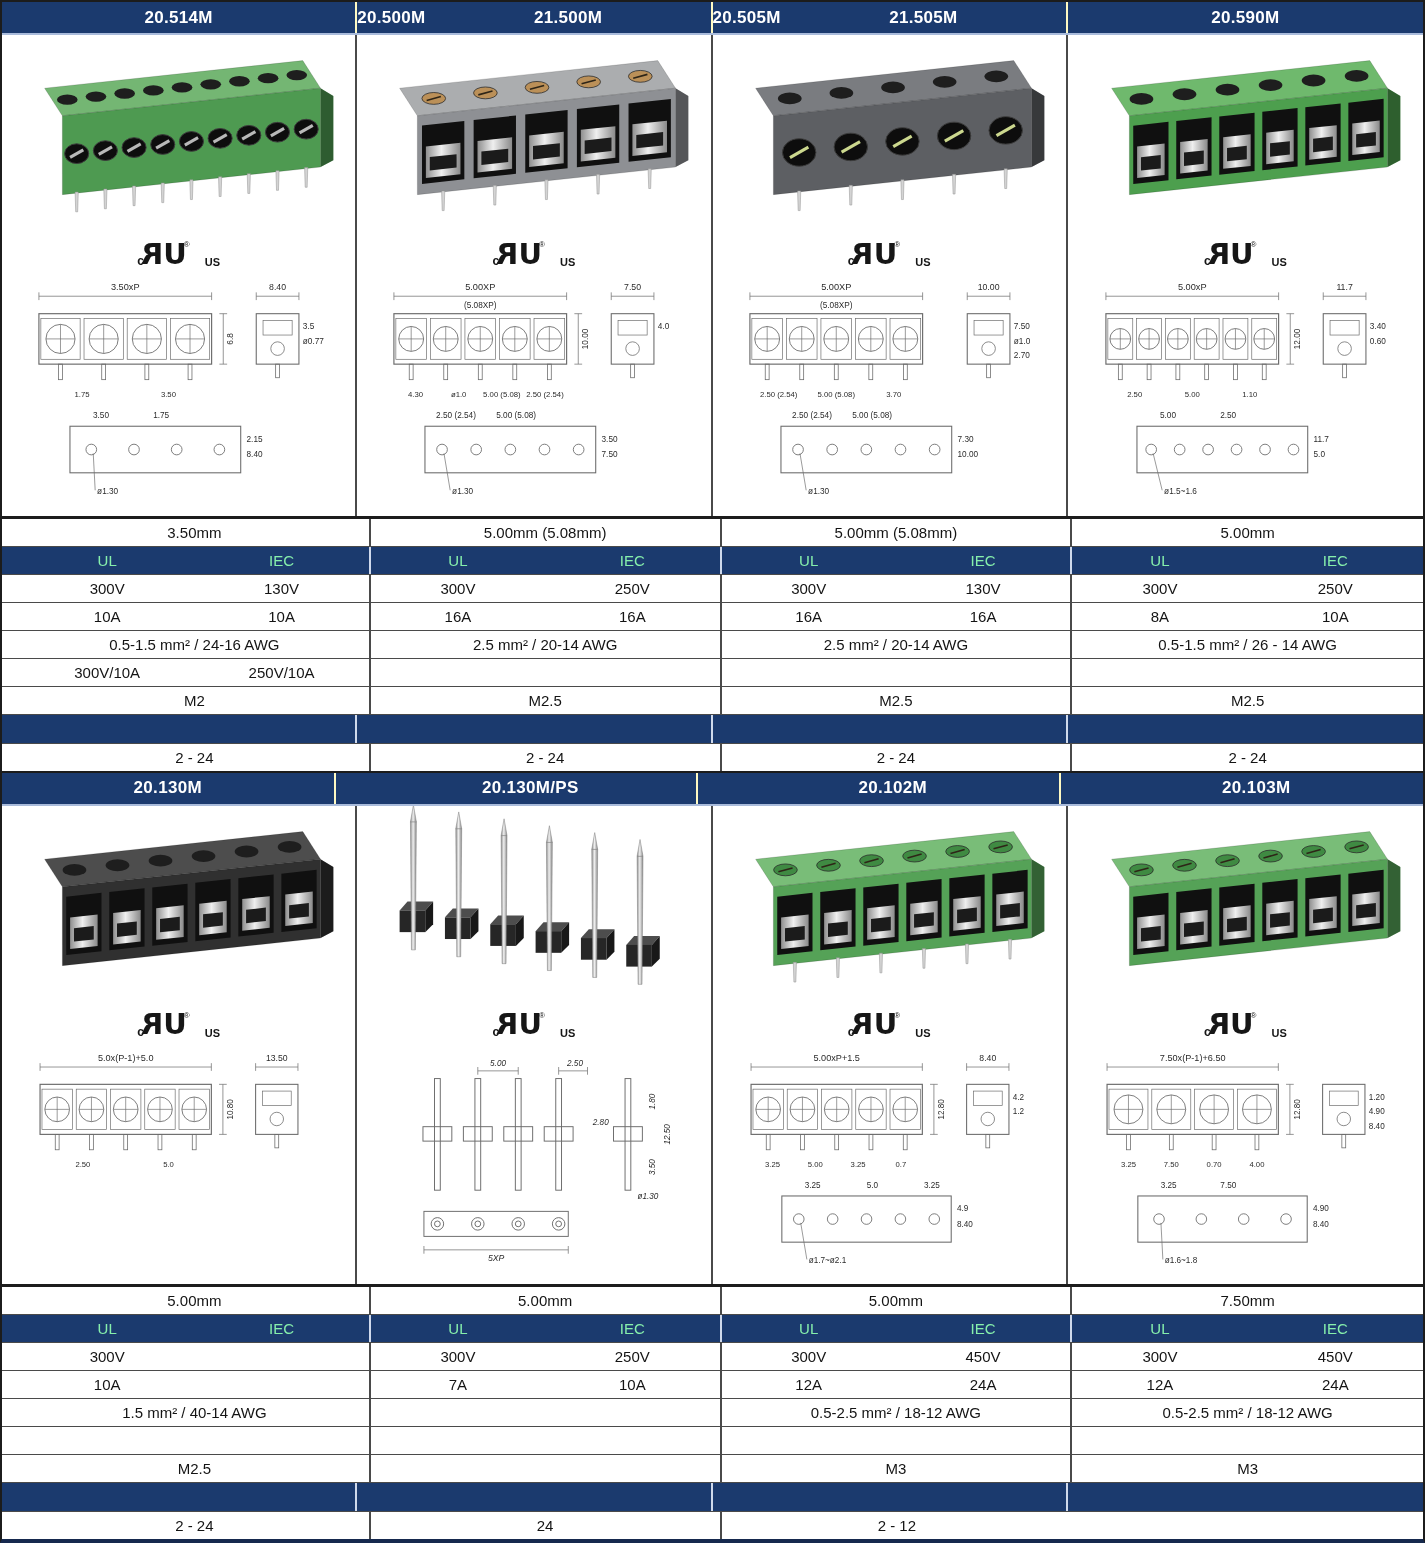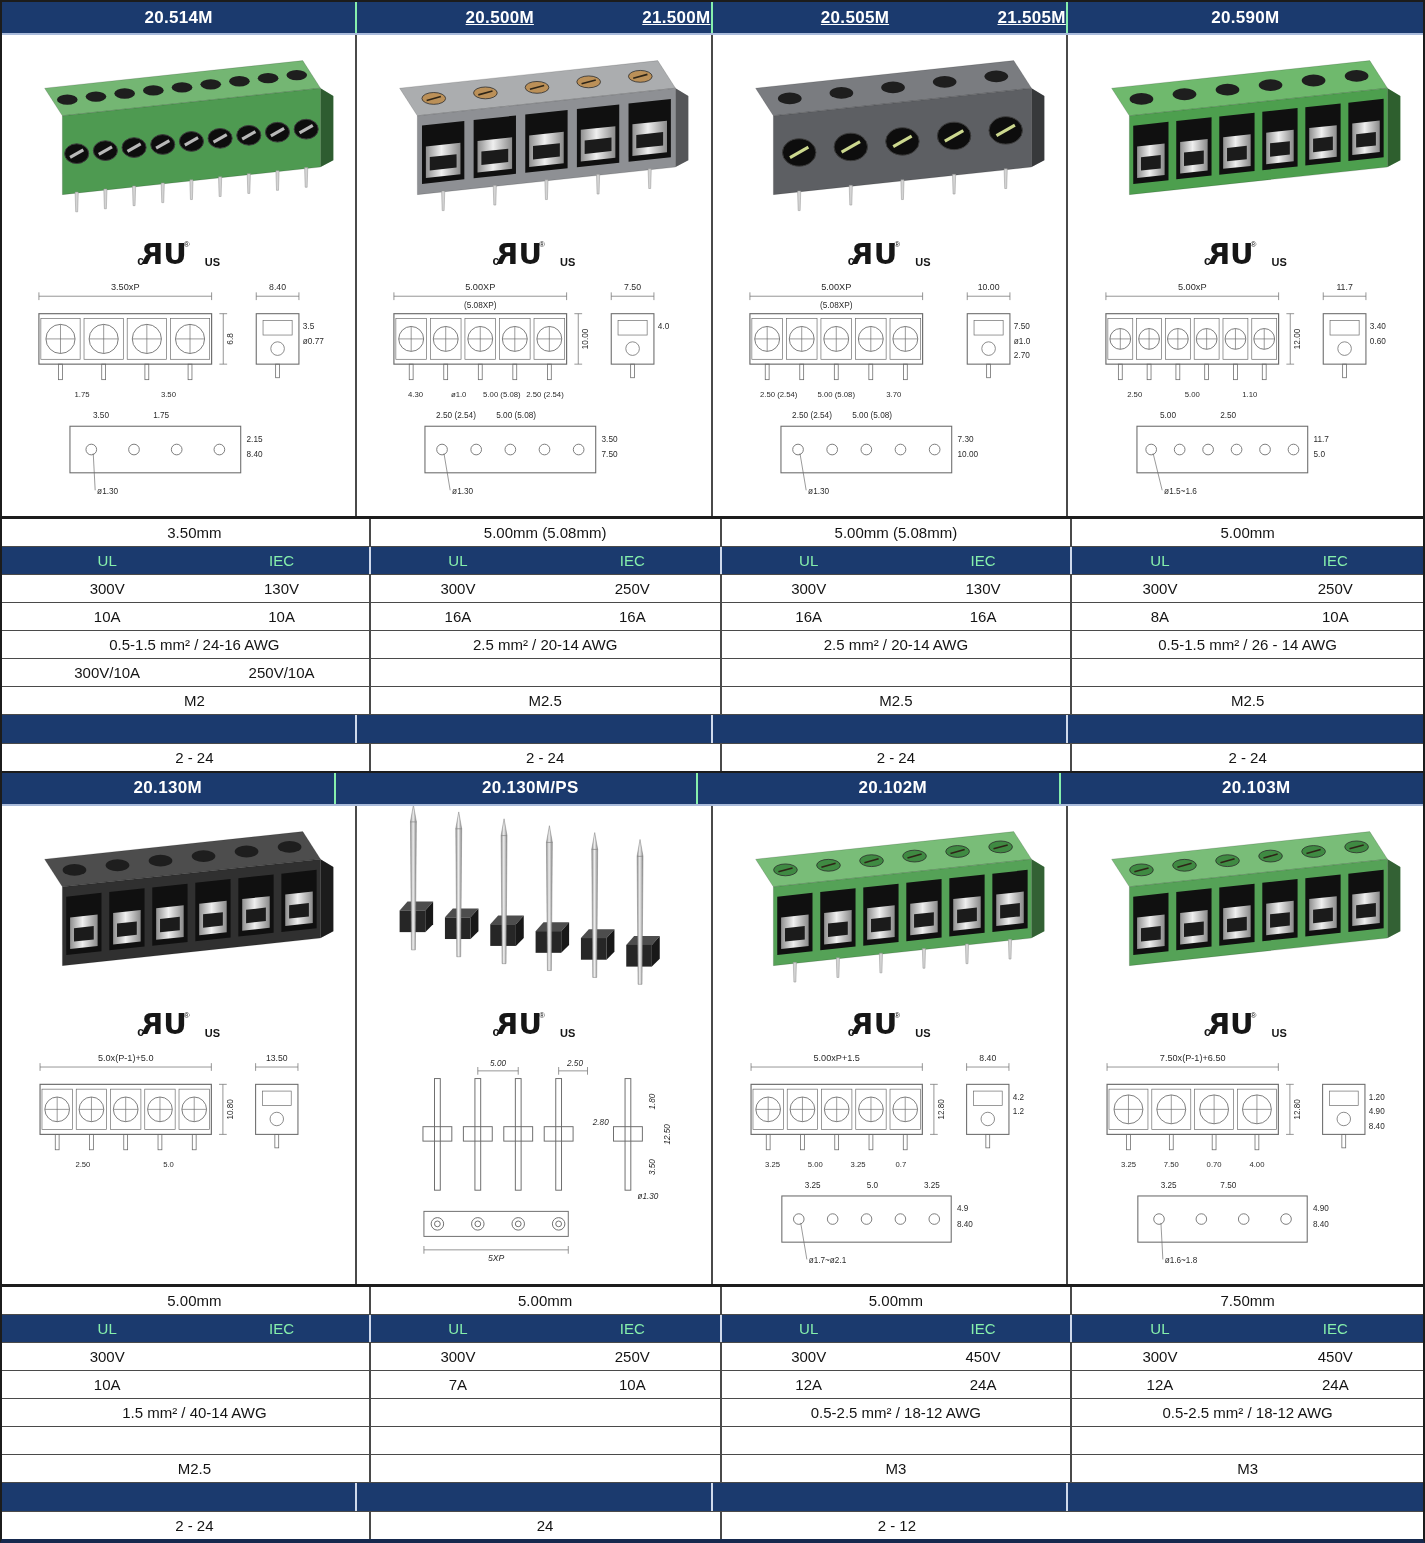--- a/index.html
+++ b/index.html
@@ -3,23 +3,23 @@
 <meta charset="utf-8">
 <style>
   html,body{margin:0;padding:0;background:#ffffff;font-family:"Liberation Sans",sans-serif;}
   .page{width:1425px;height:1543px;box-sizing:border-box;border:2px solid #1c1c1c;border-bottom:4px solid #16294e;
         display:flex;flex-direction:column;background:#fff;}
   section.product-block{flex:1 1 0;display:flex;flex-direction:column;min-height:0;}
   section.product-block + section.product-block .hrow{border-top:2px solid #1c1c1c;gap:29px;}
   .hrow{height:31px;flex:0 0 31px;display:grid;grid-template-columns:repeat(4,1fr);background:#1b3a6e;
         border-bottom:2px solid #a9bbdb;}
   .hcell{display:flex;align-items:center;justify-content:center;color:#ffffff;font-weight:bold;font-size:17px;
-         border-right:2px solid #86efac;letter-spacing:0.3px;}
+         border-right:2px solid #fef9c3;letter-spacing:0.3px;}
   .hcell:last-child{border-right:none;}
-  .hcell.dual span{flex:1;text-align:right;text-decoration:underline;}
+  .hcell.dual span{flex:1;text-align:left;}
   .crow{flex:1 1 auto;display:grid;grid-template-columns:repeat(4,1fr);min-height:0;}
   .ccell{border-right:2px solid #4a4a4a;display:flex;flex-direction:column;min-height:0;background:#fff;overflow:hidden;}
   .ccell:last-child{border-right:none;}
   .photo{height:202px;flex:0 0 202px;width:100%;}
   .drawing{flex:1 1 auto;min-height:0;width:100%;}
   .ul-mark{height:34px;flex:0 0 34px;display:flex;align-items:center;justify-content:center;color:#161616;}
   .ul-c{font-size:12px;font-weight:bold;align-self:flex-end;margin-bottom:3px;}
   .ul-logo{font-size:29px;font-weight:900;letter-spacing:-3px;line-height:1;font-family:"DejaVu Sans",sans-serif;}
   .ul-logo .rev{display:inline-block;transform:scaleX(-1);}
   .ul-reg{font-size:8px;align-self:flex-start;margin-top:3px;}

